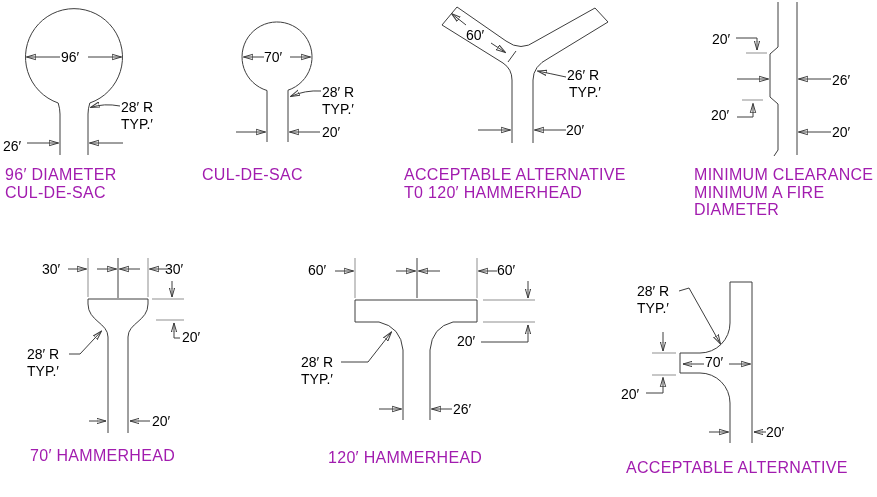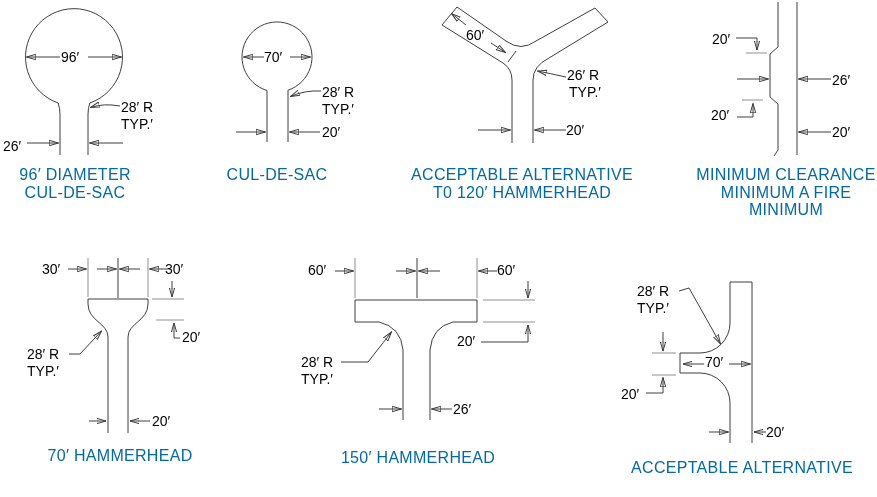--- a/index.html
+++ b/index.html
@@ -9,21 +9,21 @@
   }
   svg.lw { position:absolute; left:0; top:0; }
   svg.lw path { fill:none; stroke:#3e3e3e; stroke-width:1; stroke-linecap:butt; }
   svg.lw path.ext { stroke:#8f8f8f; }
   .dim {
     position:absolute; font-size:14px; line-height:16px; white-space:nowrap;
     color:#000000;
   }
   .cap {
     position:absolute; font-size:16px; line-height:17.5px; letter-spacing:0.3px;
-    text-align:center; color:#0369a1; white-space:nowrap;
+    color:#a21caf; white-space:nowrap;
   }
 </style>
 </head>
 <body>
 
 <div id="canvas">
 
   <svg class="lw" width="877" height="497" viewBox="0 0 877 497">
     <defs>
       <marker id="ah" viewBox="0 0 10 10" refX="9.3" refY="5" markerWidth="10" markerHeight="10" orient="auto">
@@ -163,41 +163,41 @@
     <div>T0 120′ HAMMERHEAD</div>
   </div>
 
   <span class="dim" style="left:712px;top:31px">20′</span>
   <span class="dim" style="left:832px;top:72px">26′</span>
   <span class="dim" style="left:711px;top:107px">20′</span>
   <span class="dim" style="left:832px;top:124px">20′</span>
   <div class="cap" style="left:694px;top:166px;width:184px">
     <div>MINIMUM CLEARANCE</div>
     <div>MINIMUM A FIRE</div>
-    <div>MINIMUM</div>
+    <div>DIAMETER</div>
   </div>
 
   <span class="dim" style="left:42px;top:261px">30′</span>
   <span class="dim" style="left:165px;top:261px">30′</span>
   <span class="dim" style="left:182px;top:329px">20′</span>
   <span class="dim" style="left:27px;top:346px">28′ R</span>
   <span class="dim" style="left:27px;top:363px">TYP.′</span>
   <span class="dim" style="left:152px;top:413px">20′</span>
   <div class="cap" style="left:30px;top:447px;width:180px">
     <div>70′ HAMMERHEAD</div>
   </div>
 
   <span class="dim" style="left:308px;top:262px">60′</span>
   <span class="dim" style="left:497px;top:262px">60′</span>
   <span class="dim" style="left:457px;top:333px">20′</span>
   <span class="dim" style="left:301px;top:354px">28′ R</span>
   <span class="dim" style="left:301px;top:371px">TYP.′</span>
   <span class="dim" style="left:453px;top:401px">26′</span>
   <div class="cap" style="left:328px;top:449px;width:180px">
-    <div>150′ HAMMERHEAD</div>
+    <div>120′ HAMMERHEAD</div>
   </div>
 
   <span class="dim" style="left:637px;top:283px">28′ R</span>
   <span class="dim" style="left:637px;top:300px">TYP.′</span>
   <span class="dim" style="left:705px;top:354px">70′</span>
   <span class="dim" style="left:621px;top:386px">20′</span>
   <span class="dim" style="left:766px;top:424px">20′</span>
   <div class="cap" style="left:626px;top:459px;width:232px">
     <div>ACCEPTABLE ALTERNATIVE</div>
   </div>

